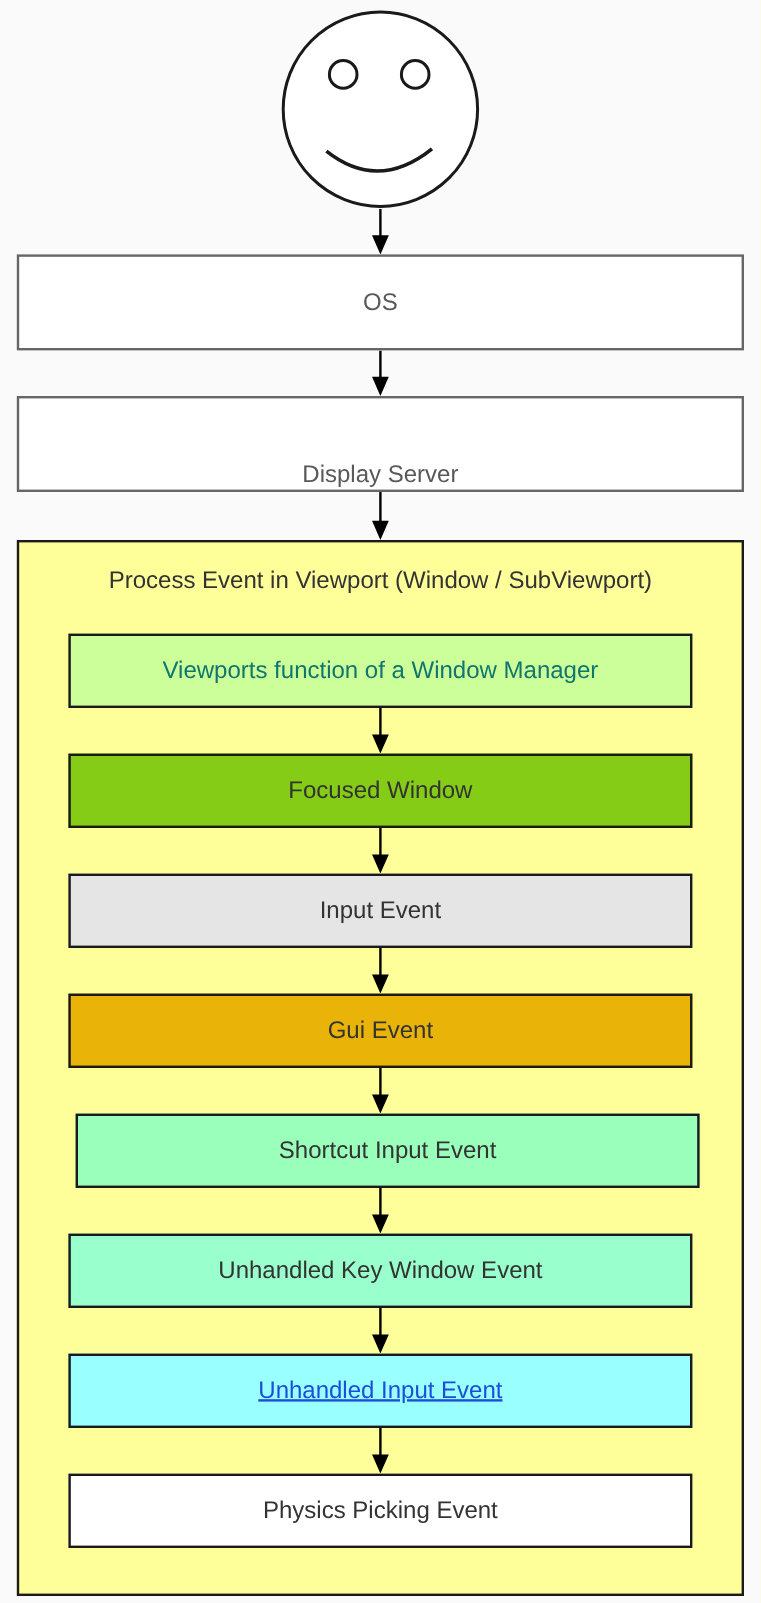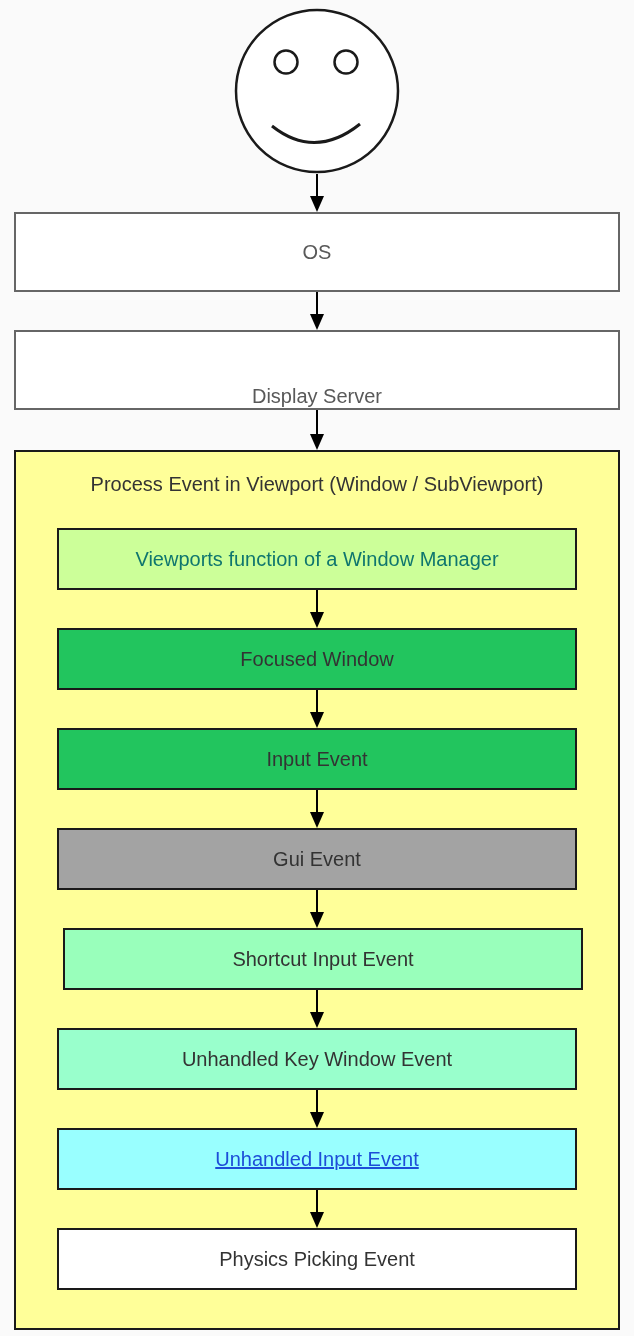--- a/index.html
+++ b/index.html
@@ -104,39 +104,39 @@
 
     <div class="step" style="background-color: rgb(204, 255, 153); color: #0f766e;">
       <span>Viewports function of a Window Manager</span>
     </div>
 
     <svg class="arrow" width="18" height="38" viewBox="0 0 18 38">
       <line x1="9" y1="0" x2="9" y2="25" stroke="#000" stroke-width="2"></line>
       <polygon points="2,22 16,22 9,38" fill="#000"></polygon>
     </svg>
 
-    <div class="step" style="background-color: #22c55e; color: rgb(51, 51, 51);">
+    <div class="step" style="background-color: #84cc16; color: rgb(51, 51, 51);">
       <span>Focused Window</span>
     </div>
 
     <svg class="arrow" width="18" height="38" viewBox="0 0 18 38">
       <line x1="9" y1="0" x2="9" y2="25" stroke="#000" stroke-width="2"></line>
       <polygon points="2,22 16,22 9,38" fill="#000"></polygon>
     </svg>
 
-    <div class="step" style="background-color: #22c55e; color: rgb(51, 51, 51);">
+    <div class="step" style="background-color: #e5e5e5; color: rgb(51, 51, 51);">
       <span>Input Event</span>
     </div>
 
     <svg class="arrow" width="18" height="38" viewBox="0 0 18 38">
       <line x1="9" y1="0" x2="9" y2="25" stroke="#000" stroke-width="2"></line>
       <polygon points="2,22 16,22 9,38" fill="#000"></polygon>
     </svg>
 
-    <div class="step" style="background-color: #a3a3a3; color: rgb(51, 51, 51);">
+    <div class="step" style="background-color: #eab308; color: rgb(51, 51, 51);">
       <span>Gui Event</span>
     </div>
 
     <svg class="arrow" width="18" height="38" viewBox="0 0 18 38">
       <line x1="9" y1="0" x2="9" y2="25" stroke="#000" stroke-width="2"></line>
       <polygon points="2,22 16,22 9,38" fill="#000"></polygon>
     </svg>
 
     <div class="step" style="background-color: rgb(153, 255, 187); color: rgb(51, 51, 51); margin-left: 12px;">
       <span>Shortcut Input Event</span>

